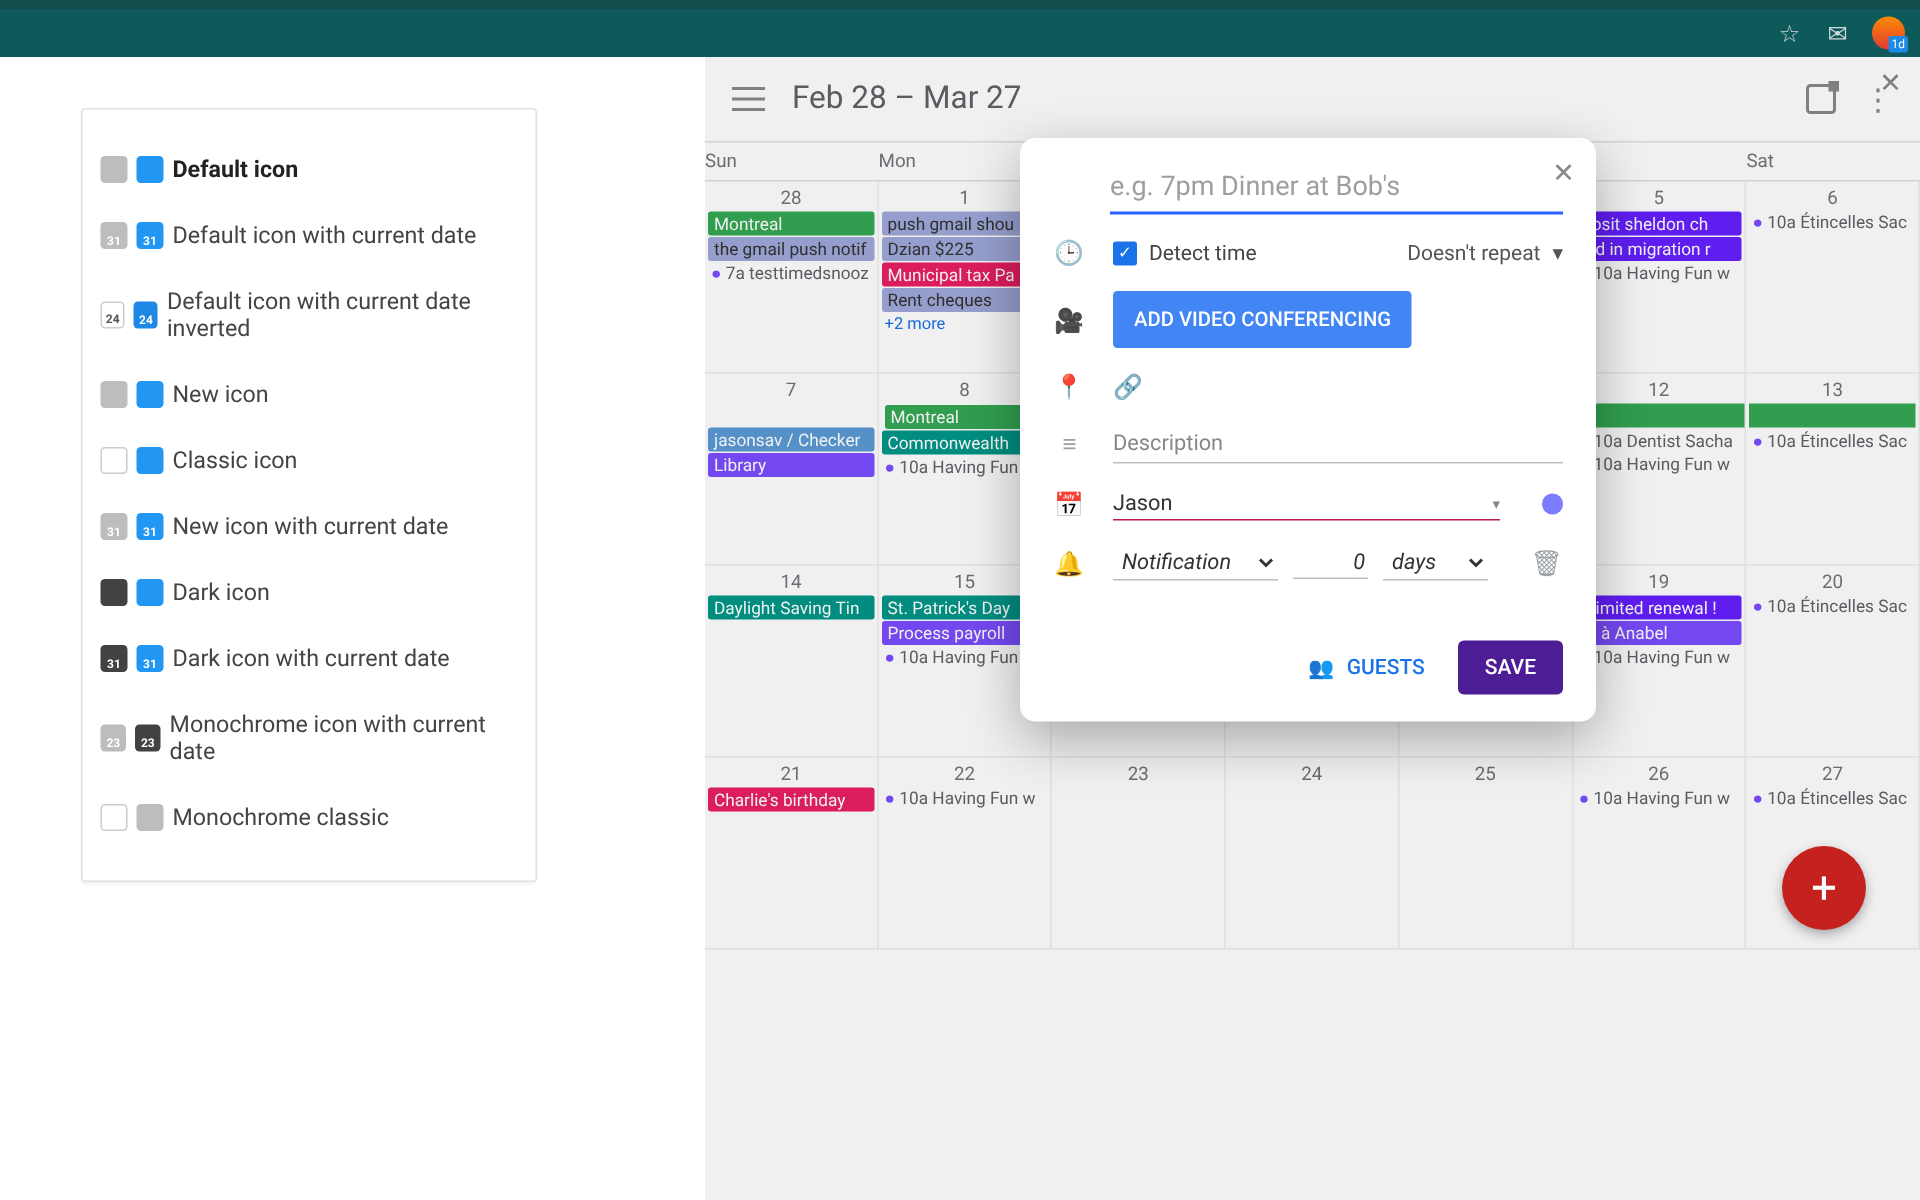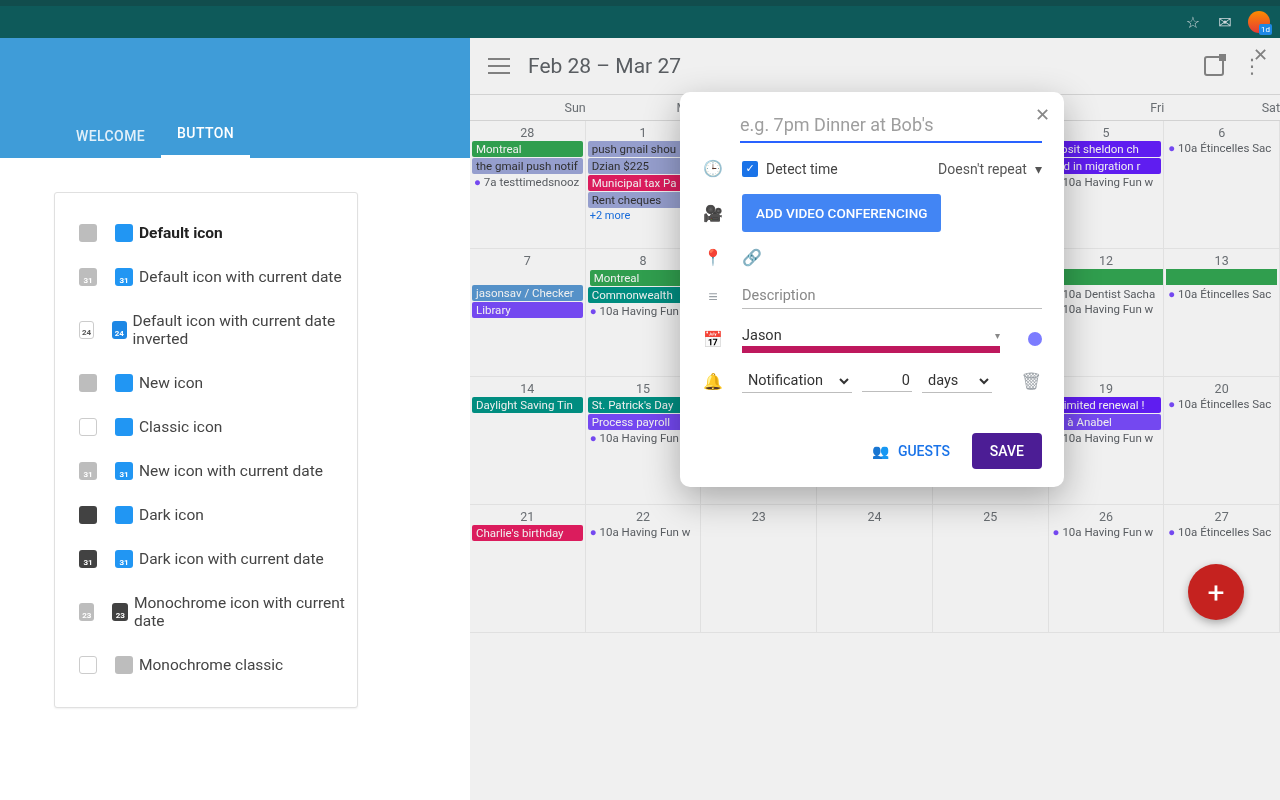--- a/index.html
+++ b/index.html
@@ -12,41 +12,41 @@
 .ext-badge::after { content:"1d"; position:absolute; right:-2px; bottom:-2px; background:#1e88e5; color:#fff; font-size:8px; padding:1px 2px; border-radius:2px;}
 
 
 .left-panel { position: absolute; left: 0; top: 38px; width: 470px; height: 762px; background: #fff; z-index: 5; }
 .blue-header { height: 120px; background: #3f9cd8; color: #fff; display:flex; align-items:flex-end; padding: 0 60px; }
 .tab { font-size: 14px; font-weight: 500; letter-spacing: 0.4px; padding: 18px 16px 14px; cursor: pointer; opacity: 0.85; }
 .tab.active { opacity: 1; border-bottom: 3px solid #fff; }
 .options-card { margin: 34px 0 0 54px; width: 304px; background: #fff; border: 1px solid #e0e0e0; border-radius: 3px; padding: 18px 12px 20px; box-shadow: 0 1px 2px rgba(0,0,0,0.06); }
 .opt-row { display:flex; align-items:center; gap:6px; padding: 13px 0; font-size: 15.5px; color:#444; cursor:pointer; }
 .opt-row.selected .opt-label { font-weight: 700; color: #222; }
-.mini-icon { width: 18px; height: 18px; border-radius: 3px; display:inline-block;margin-left:12px; }
+.mini-icon { width: 18px; height: 18px; border-radius: 3px; display:inline-block; }
 .mi-grey{background:#bdbdbd;} .mi-blue{background:#2196f3;} .mi-dark{background:#424242;}
 .mi-num{position:relative;color:#fff;font-size:8px;font-weight:700;display:flex;align-items:flex-end;justify-content:center;padding-bottom:1px;}
 .mi-white{background:#fff;border:1px solid #ccc;color:#555;}
 .mi-inv{background:#1e88e5;color:#fff;}
 
 
 .cal-wrap { position: absolute; left: 470px; top: 38px; right: 0; bottom: 0; background: #fff; }
 .cal-dim { position:absolute; inset:0; background: rgba(0,0,0,0.06); }
 .cal-closex { position:absolute; right:12px; top:6px; color:#888; font-size:18px; cursor:pointer; }
 .cal-header { height: 56px; display:flex; align-items:center; padding: 0 18px; gap:18px; color:#5f6368; }
 .burger { width:22px; height:16px; display:flex; flex-direction:column; justify-content:space-between; cursor:pointer;}
 .burger span{height:2px;background:#888;}
 .date-range { font-size: 21px; color:#5f6368; }
 .spacer{flex:1;}
 .sq-icon{width:20px;height:20px;border:2px solid #888;border-radius:3px;position:relative;}
 .sq-icon::after{content:"";position:absolute;top:-4px;right:-4px;width:7px;height:7px;background:#888;}
 .dots{font-size:20px;color:#888;cursor:pointer;}
 
 .weekday-row { display:grid; grid-template-columns: repeat(7,1fr); border-top:1px solid #e0e0e0; border-bottom:1px solid #e0e0e0; }
-.wd { text-align:right; font-size:12.5px; color:#70757a; padding:5px 0; }
+.wd { text-align:left; font-size:12.5px; color:#70757a; padding:5px 0; }
 
 .grid { display:grid; grid-template-columns: repeat(7,1fr); grid-auto-rows: 128px; }
 .cell { border-right:1px solid #eee; border-bottom:1px solid #eee; position:relative; font-size:12px; overflow:hidden; }
 .dn { text-align:center; color:#70757a; padding-top:4px; font-size:12.5px; }
 .ev { margin:1px 2px; padding:1px 4px; border-radius:2px; font-size:11.5px; white-space:nowrap; overflow:hidden; text-overflow:ellipsis; color:#fff; }
 .g-green{background:#34a853;} .g-blue{background:#5b9bd5;} .g-purple{background:#7c4dff;} .g-teal{background:#009688;} .g-pink{background:#e91e63;} .g-lav{background:#9fa8da;color:#333;} .g-pur2{background:#651fff;}
 .txt { color:#5f6368; margin:1px 4px; font-size:11.5px; white-space:nowrap; overflow:hidden; text-overflow:ellipsis; }
 .dot::before{content:"● ";color:#7c4dff;}
 .more{color:#1a73e8;font-size:11px;margin-left:4px;cursor:pointer;}
 .span-event { position:absolute; left:2px; right:-1px; height:16px; }
@@ -61,45 +61,41 @@
 .title-input::placeholder{color:#9e9e9e;}
 .row{display:flex;align-items:center;gap:18px;margin-top:16px;}
 .row .ic{width:22px;color:#9aa0a6;display:flex;justify-content:center;}
 .cb{width:16px;height:16px;background:#1a73e8;display:inline-flex;align-items:center;justify-content:center;color:#fff;font-size:11px;border-radius:2px;margin-right:8px;}
 .detect{font-size:14px;color:#444;display:flex;align-items:center;}
 .repeat{margin-left:auto;font-size:14px;color:#555;display:flex;align-items:center;gap:8px;cursor:pointer;}
 .video-btn{background:#4285f4;color:#fff;border:none;padding:11px 14px;font-size:13.5px;font-weight:500;border-radius:3px;cursor:pointer;}
 .uline{border:none;border-bottom:1px solid #bdbdbd;font-size:14.5px;padding:4px 0;outline:none;flex:1;color:#555;}
 .uline::placeholder{color:#888;}
 .link-ic{color:#888;}
-.cal-select{flex:1;display:flex;align-items:center;border-bottom:7px solid #be185d;padding:2px 0;font-size:14.5px;color:#333;cursor:pointer;}
+.cal-select{flex:1;display:flex;align-items:center;border-bottom:1px solid #be185d;padding:2px 0;font-size:14.5px;color:#333;cursor:pointer;}
 .cal-select .tri{margin-left:auto;color:#888;font-size:10px;}
 .color-dot{width:14px;height:14px;border-radius:50%;background:#7c7cff;margin-left:10px;}
 .notif{display:flex;align-items:center;gap:10px;flex:1;}
-.nsel{border:none;border-bottom:1px solid #bdbdbd;font-size:14.5px;padding:2px 2px;color:#333;background:none;}
+.nsel{border:none;border-bottom:1px solid #bdbdbd;font-size:14.5px;padding:2px 2px;color:#333;background:none;font-style:italic;}
 .num{width:50px;text-align:right;}
 .trash{color:#9aa0a6;cursor:pointer;font-size:17px;}
 .footer{display:flex;justify-content:flex-end;align-items:center;gap:22px;margin-top:40px;}
 .guests{color:#1a73e8;font-size:14px;font-weight:500;display:flex;align-items:center;gap:8px;cursor:pointer;}
 .save{background:#4c1d95;color:#fff;border:none;padding:10px 18px;font-size:14px;font-weight:500;border-radius:4px;cursor:pointer;}
 </style>
 </head>
 <body>
 
 <div class="chrome-bar">
   <span class="chrome-icon">☆</span>
   <span class="chrome-icon">✉</span>
   <span class="ext-badge"></span>
 </div>
 
 <div class="left-panel">
-  <div class="blue-header">
-    <div class="tab">WELCOME</div>
-    <div class="tab active">BUTTON</div>
-  </div>
   <div class="options-card">
     <div class="opt-row selected">
       <span class="mini-icon mi-grey"></span>
       <span class="mini-icon mi-blue"></span>
       <span class="opt-label">Default icon</span>
     </div>
     <div class="opt-row">
       <span class="mini-icon mi-grey mi-num">31</span>
       <span class="mini-icon mi-blue mi-num">31</span>
       <span class="opt-label">Default icon with current date</span>

